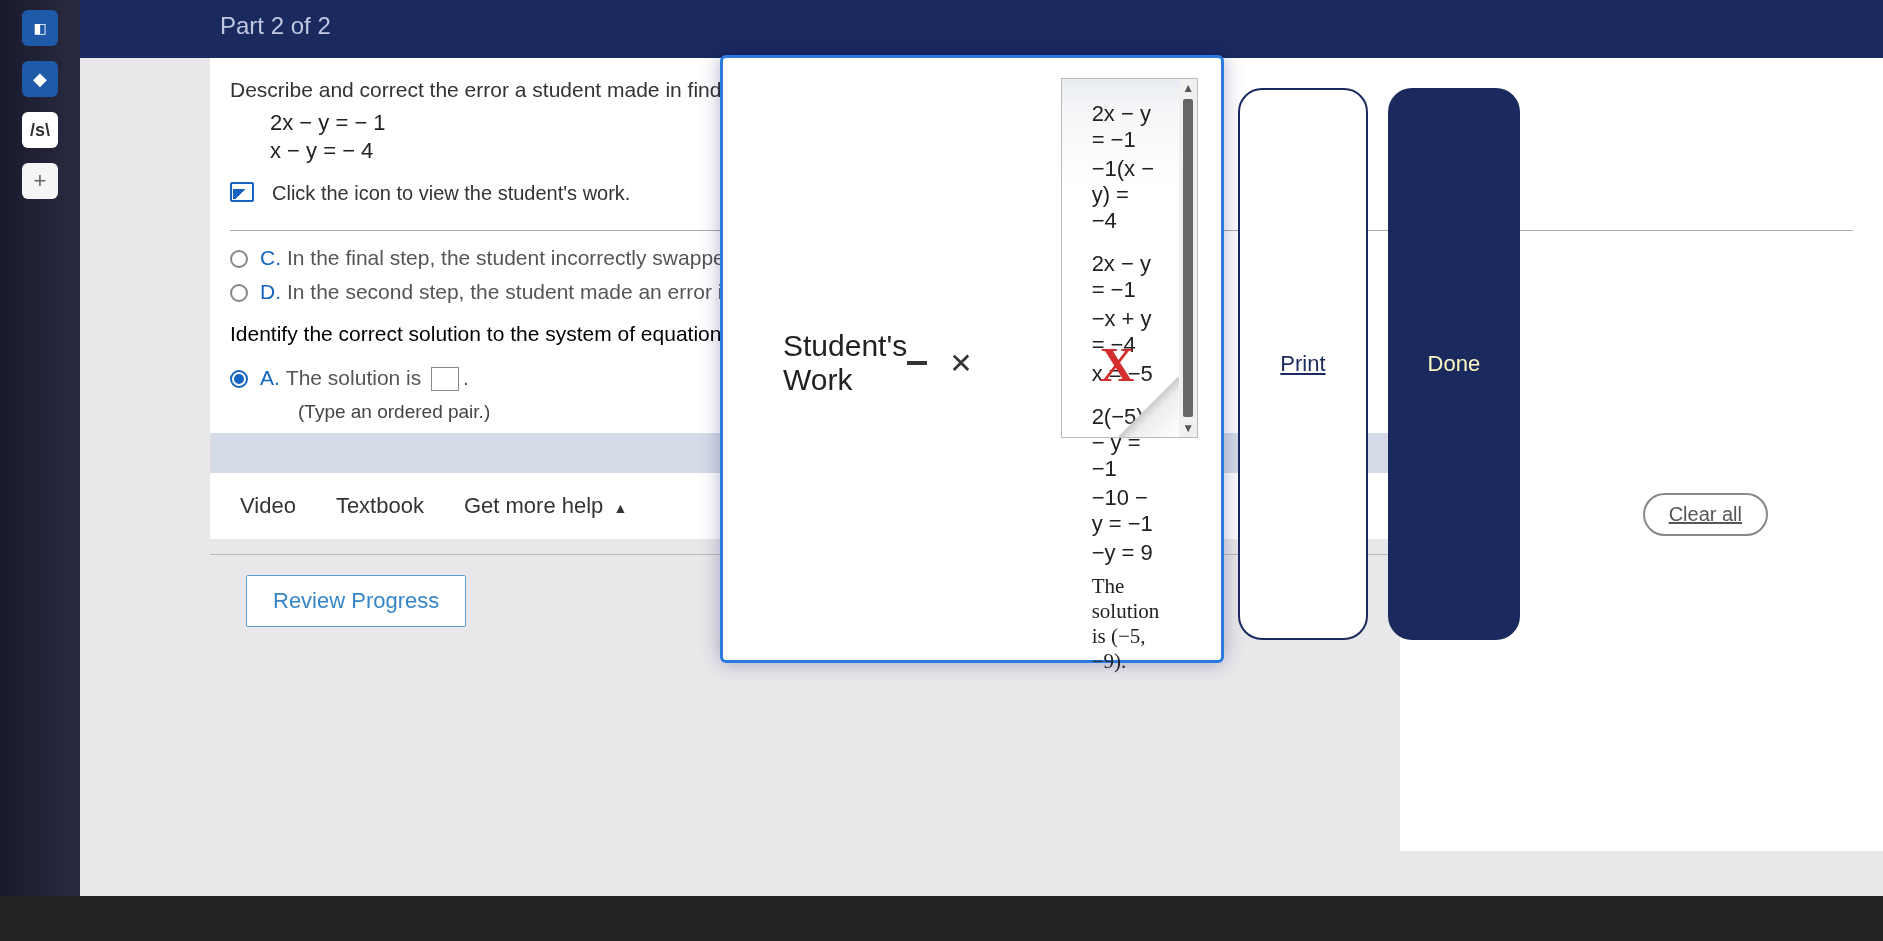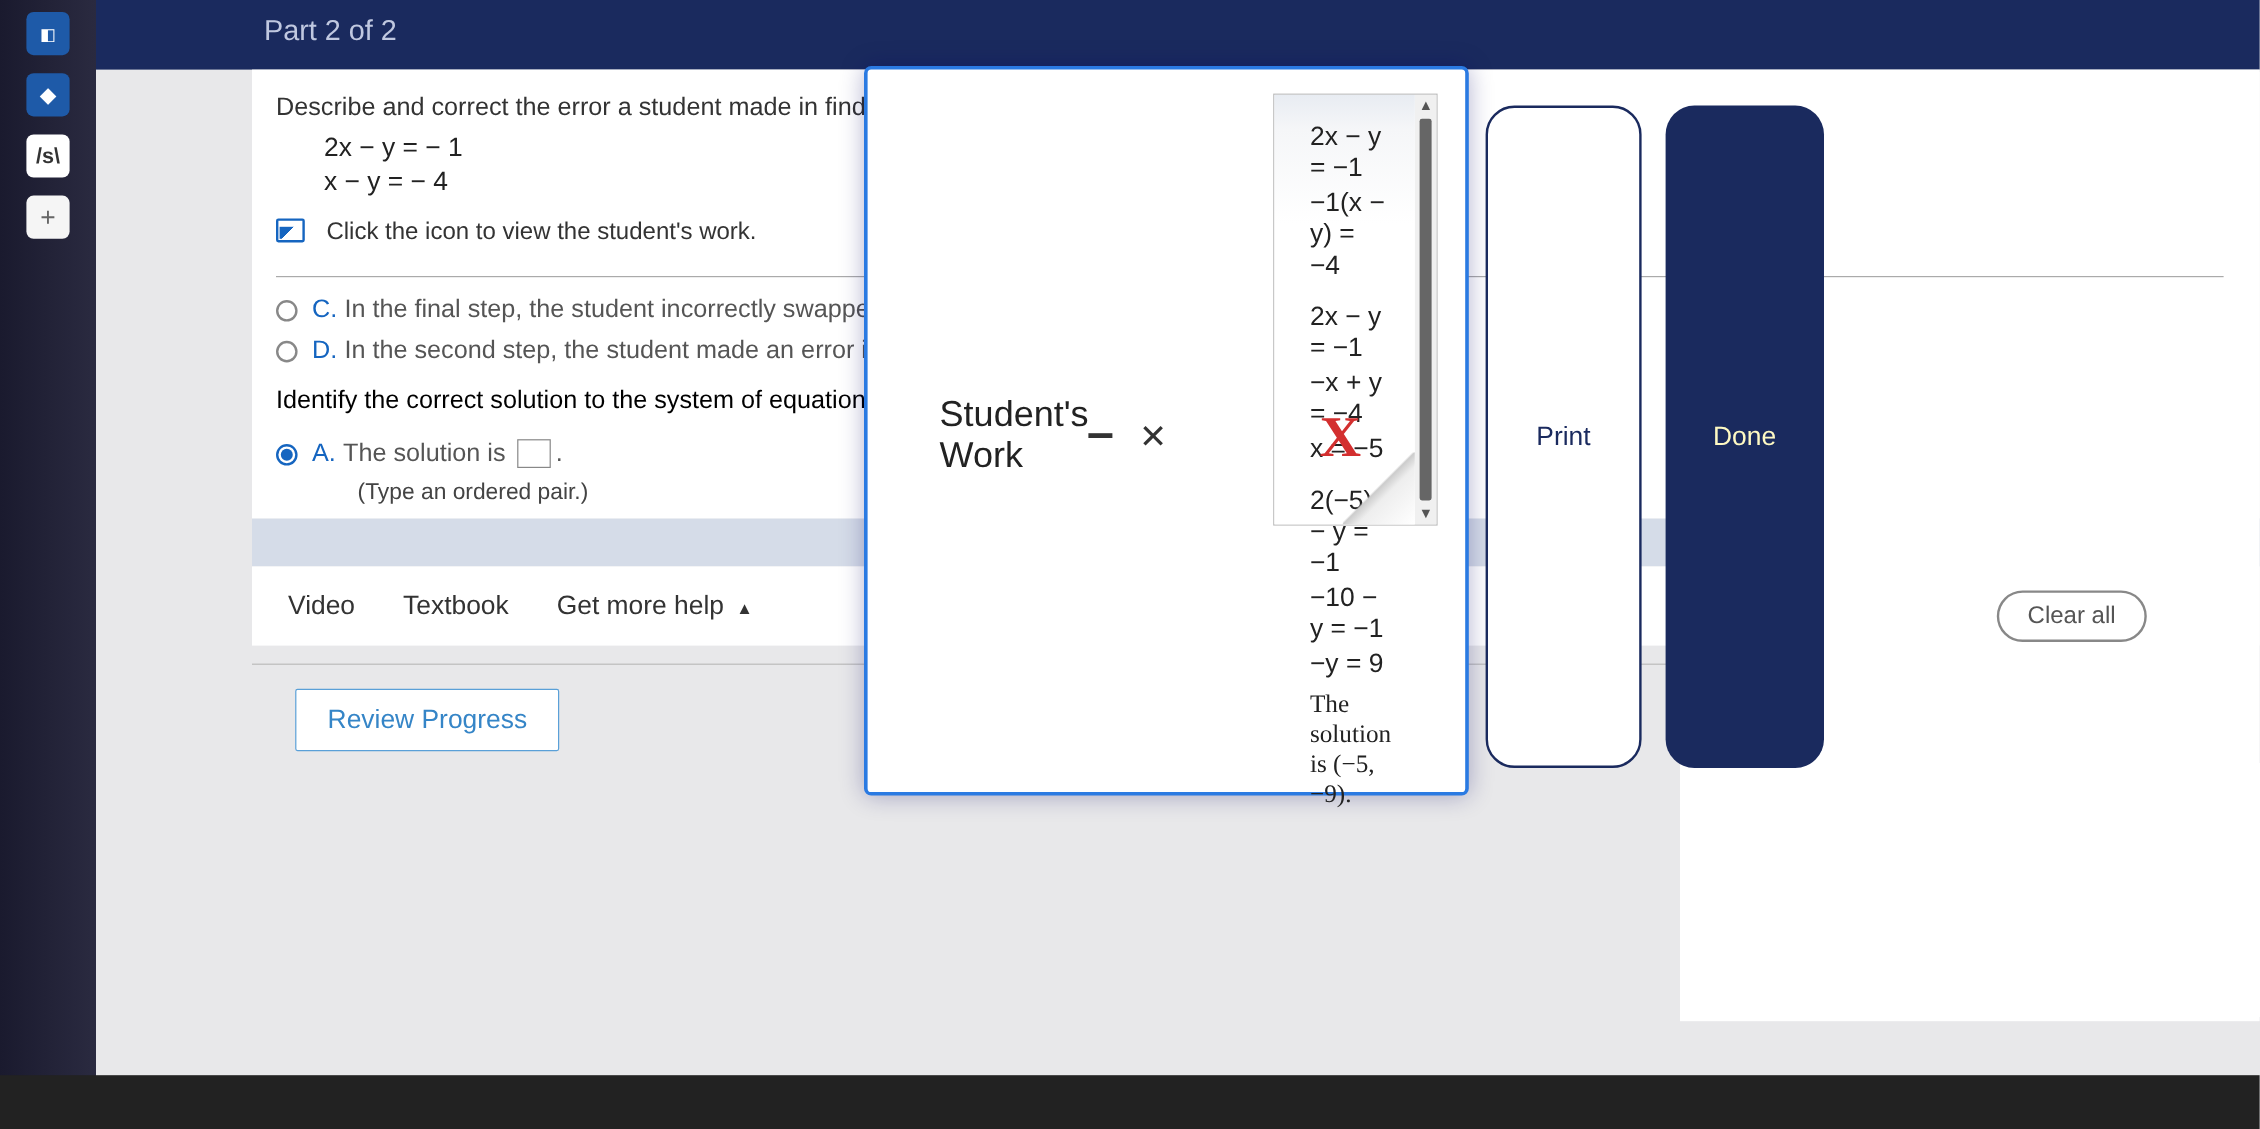--- a/index.html
+++ b/index.html
@@ -35,21 +35,21 @@
     .opt-letter { color: #1565c0; margin-right: 6px; }
     .identify { margin: 18px 0 20px 0; font-size: 21px; }
     .answer-box { display: inline-block; width: 28px; height: 24px; border: 1px solid #888; vertical-align: middle; margin: 0 4px; }
     .hint { color: #444; margin-left: 68px; font-size: 19px; margin-top: 4px; }
     
     .gray-strip { background: #d5dce8; height: 40px; margin-left: 130px; }
     
     .help-bar { background: #fff; margin-left: 130px; padding: 20px 30px; display: flex; align-items: flex-start; gap: 40px; font-size: 22px; color: #333; position: relative; }
     .help-item { cursor: pointer; }
     .help-item .caret { font-size: 14px; margin-left: 4px; }
-    .clear-all { position: absolute; right: 94px; border: 2px solid #888; border-radius: 24px; padding: 8px 24px; color: #555; font-size: 20px; background: #fff; }
+    .clear-all { position: absolute; right: 115px; border: 2px solid #888; border-radius: 24px; padding: 8px 24px; color: #555; font-size: 20px; background: #fff; text-decoration: underline; }
     
     .bottom-divider { border-top: 1px solid #bbb; margin: 15px 130px 0 130px; }
     
     .footer-bar { margin: 20px 130px 0 130px; display: flex; align-items: center; justify-content: space-between; }
     .review-btn { border: 1px solid #5aa0d8; color: #3585c7; background: #fff; padding: 12px 26px; font-size: 22px; border-radius: 2px; margin-left: 36px; }
     .question-nav { display: flex; align-items: center; gap: 10px; font-size: 22px; color: #666; }
     .q-num { border: 1px solid #aaa; padding: 6px 16px; color: #333; background: #fff; }
     .nav-arrow { border: 1px solid #aaa; padding: 6px 12px; color: #333; background: #fff; }
     
     
@@ -65,21 +65,21 @@
     .work-content .line { margin-bottom: 3px; }
     .work-content .gap { height: 14px; }
     .sol-line { font-family: 'Comic Sans MS', cursive; font-size: 21px; margin-top: 8px; }
     .red-x { position: absolute; right: 45px; bottom: 45px; font-size: 48px; color: #d32f2f; font-weight: bold; font-family: 'Comic Sans MS', cursive; }
     .page-curl { position: absolute; right: 0; bottom: 0; width: 60px; height: 60px; background: linear-gradient(135deg, transparent 48%, #ccc 50%, #eee 60%, #fff 100%); }
     .scrollbar { width: 18px; background: #f0f0f0; display: flex; flex-direction: column; justify-content: space-between; align-items: center; padding: 2px 0; }
     .scroll-arrow { font-size: 12px; color: #555; }
     .scroll-thumb { width: 10px; flex: 1; background: #666; margin: 4px 0; border-radius: 2px; }
     
     .modal-footer { display: flex; justify-content: center; gap: 20px; padding: 30px 0 20px 0; }
-    .print-btn { border: 2px solid #1a2a5e; color: #1a2a5e; background: #fff; padding: 10px 40px; border-radius: 24px; font-size: 22px; }
+    .print-btn { border: 2px solid #1a2a5e; color: #1a2a5e; background: #fff; padding: 10px 40px; border-radius: 24px; font-size: 22px; text-decoration: underline; }
     .done-btn { background: #1a2a5e; color: #fef9c3; border: none; padding: 0 40px; border-radius: 24px; font-size: 22px; }
     
     .right-bg { position: absolute; left: 1320px; top: 60px; right: 0; bottom: 90px; background: #fff; }
     .right-bg .ice-frag { position: absolute; top: 340px; right: 310px; font-size: 20px; color: #444; }
 
     .taskbar { position: absolute; bottom: 0; left: 0; right: 0; height: 45px; background: #222; }
   </style>
 </head>
 <body>
 

